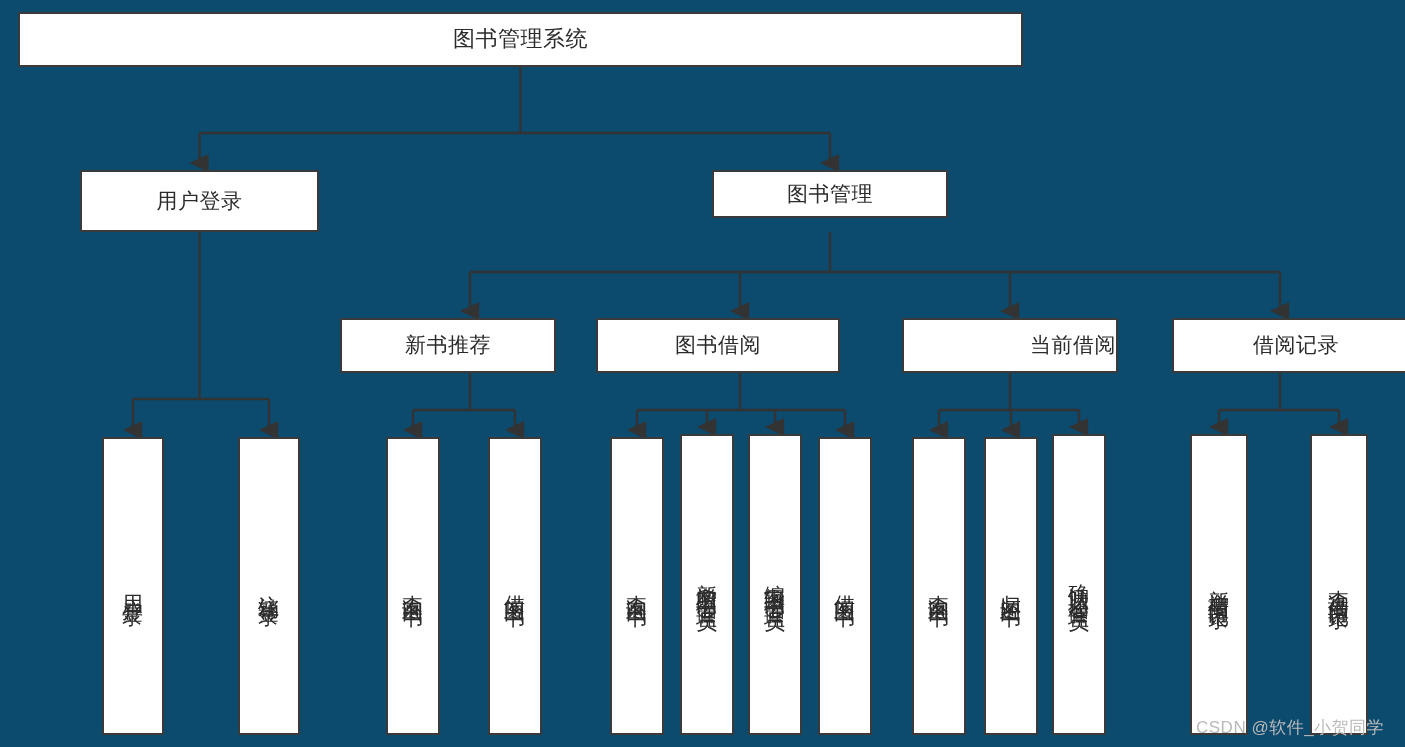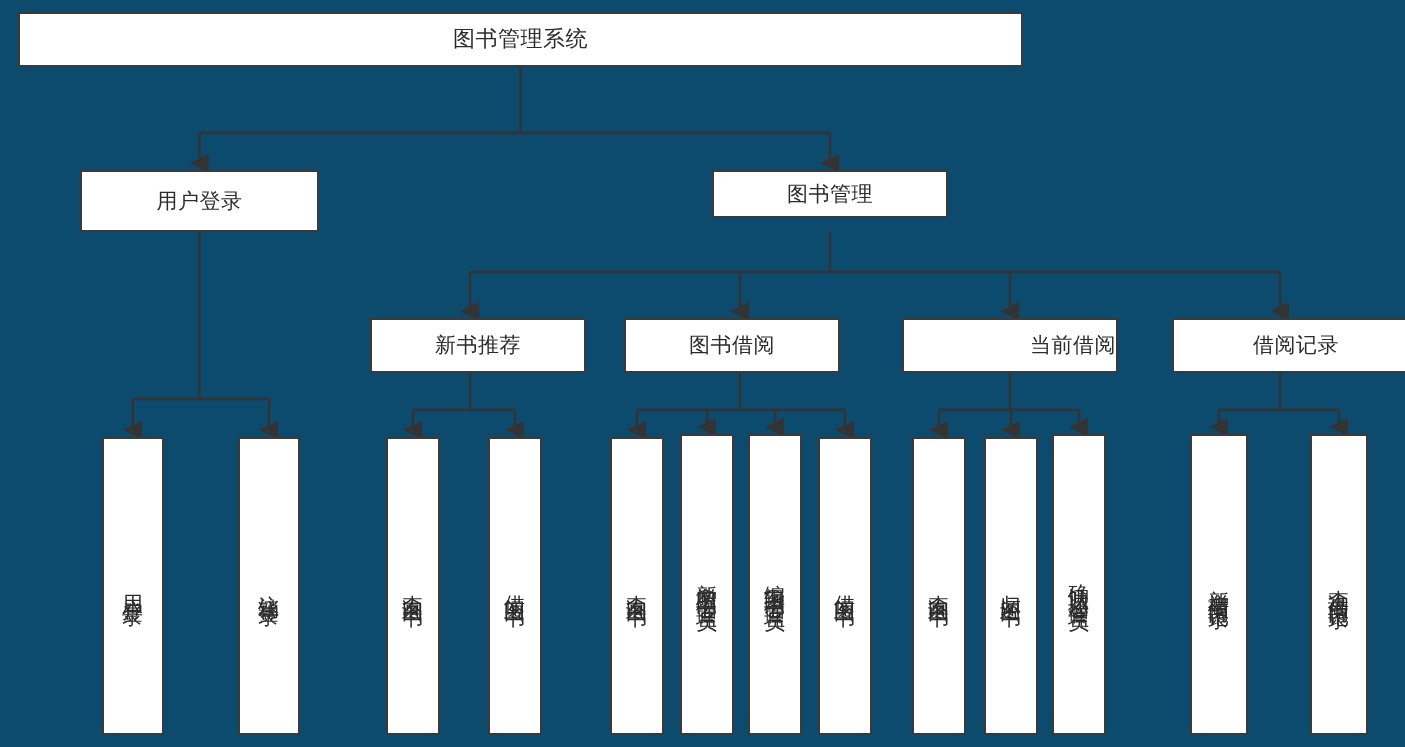--- a/index.html
+++ b/index.html
@@ -118,24 +118,24 @@
   <div id="nodes-layer">
       <div class="node root horiz" style="left: 18px; top: 12px; width: 1005px; height: 55px; border-color: rgb(58, 58, 58); color: rgb(43, 43, 43);">
         <span class="lbl">图书管理系统</span>
       </div>
       <div class="node horiz" style="left: 80px; top: 170px; width: 239px; height: 62px; border-color: rgb(58, 58, 58); color: rgb(43, 43, 43);">
         <span class="lbl">用户登录</span>
       </div>
       <div class="node horiz" style="left: 712px; top: 170px; width: 236px; height: 48px; border-color: rgb(58, 58, 58); color: rgb(43, 43, 43);">
         <span class="lbl">图书管理</span>
       </div>
-      <div class="node horiz" style="left: 370px; top: 318px; width: 216px; height: 55px; border-color: rgb(58, 58, 58); color: rgb(43, 43, 43);">
+      <div class="node horiz" style="left: 340px; top: 318px; width: 216px; height: 55px; border-color: rgb(58, 58, 58); color: rgb(43, 43, 43);">
         <span class="lbl">新书推荐</span>
       </div>
-      <div class="node horiz" style="left: 624px; top: 318px; width: 216px; height: 55px; border-color: rgb(58, 58, 58); color: rgb(43, 43, 43);">
+      <div class="node horiz" style="left: 596px; top: 318px; width: 244px; height: 55px; border-color: rgb(58, 58, 58); color: rgb(43, 43, 43);">
         <span class="lbl">图书借阅</span>
       </div>
       <div class="node horiz" style="left: 902px; top: 318px; width: 216px; height: 55px; border-color: rgb(58, 58, 58); color: rgb(43, 43, 43); justify-content: flex-end;">
         <span class="lbl">当前借阅</span>
       </div>
       <div class="node horiz" style="left: 1172px; top: 318px; width: 248px; height: 55px; border-color: rgb(58, 58, 58); color: rgb(43, 43, 43);">
         <span class="lbl">借阅记录</span>
       </div>
       <div class="node vert" style="left: 102px; top: 437px; width: 62px; height: 298px; border-color: rgb(58, 58, 58); color: rgb(43, 43, 43);">
         <span class="lbl">用户登录</span>
@@ -171,14 +171,15 @@
         <span class="lbl">确认归还（管理员）</span>
       </div>
       <div class="node vert" style="left: 1190px; top: 434px; width: 58px; height: 301px; border-color: rgb(58, 58, 58); color: rgb(43, 43, 43);">
         <span class="lbl">新增借阅记录</span>
       </div>
       <div class="node vert" style="left: 1310px; top: 434px; width: 58px; height: 301px; border-color: rgb(58, 58, 58); color: rgb(43, 43, 43);">
         <span class="lbl">查询借阅记录</span>
       </div>
     </div>
 
+  <div class="watermark" style="left: 1196px; top: 716px; color: rgb(185, 185, 185);">CSDN @软件_小贺同学</div>
 
 </div>
 
 </body></html>

